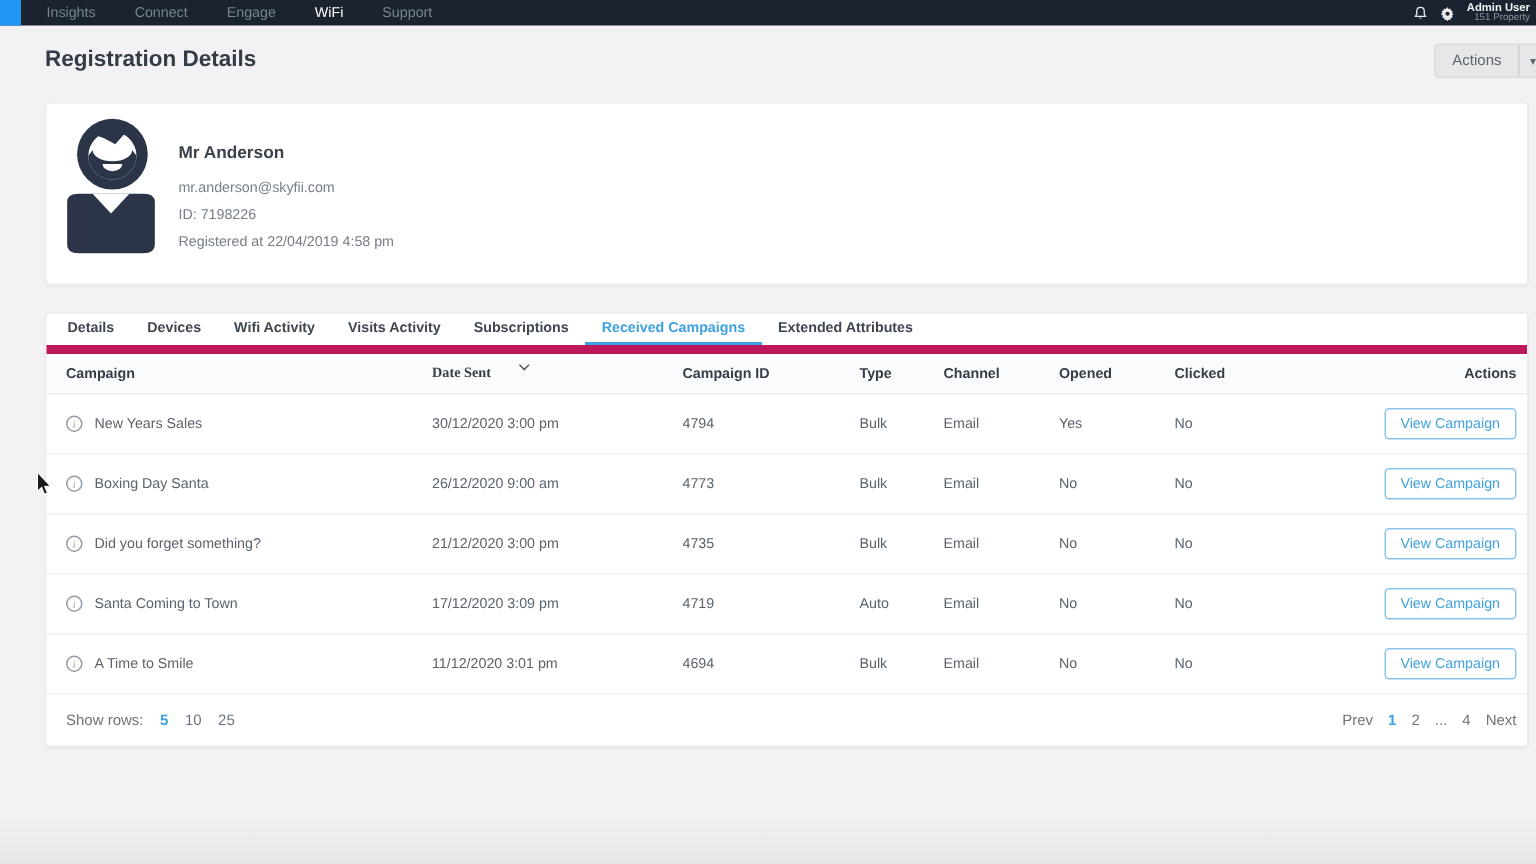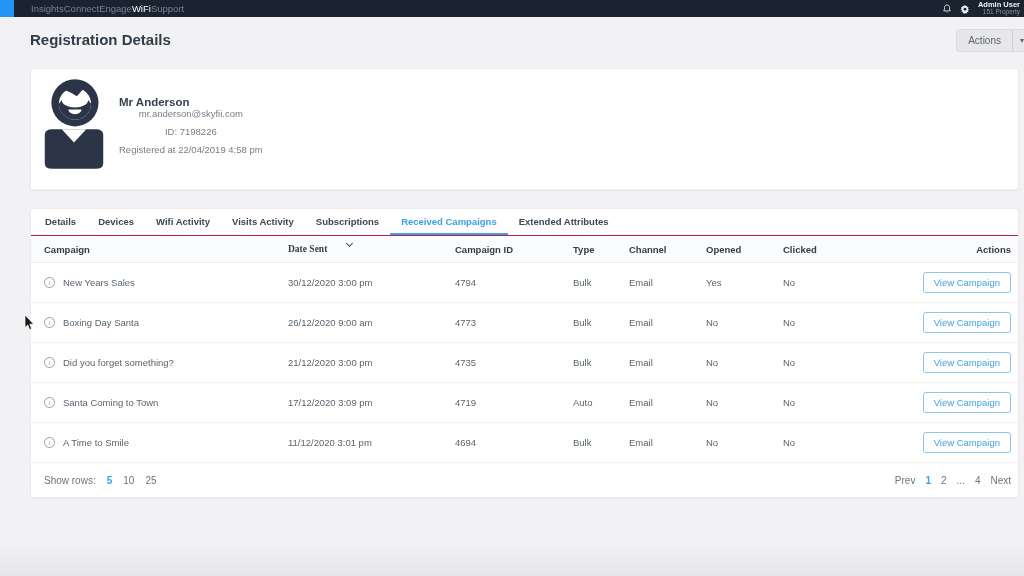--- a/index.html
+++ b/index.html
@@ -4,21 +4,21 @@
 <style>
   * { margin:0; padding:0; box-sizing:border-box; }
   body { background:#d8d8da; font-family:"Liberation Sans", sans-serif; }
   .screen { position:relative; width:1024px; height:576px; margin:0 auto; overflow:hidden;
             background:linear-gradient(#f2f2f4 94%, #e6e6e9); }
 
   
   .navbar { position:absolute; top:0; left:0; right:0; height:17px; background:#1b2330;
             display:flex; align-items:center; }
   .brand-block { width:14px; height:17px; flex:0 0 14px; }
-  .nav-items { display:flex; margin-left:17px; }
+  .nav-items { display:flex; gap:26px; margin-left:17px; }
   .nav-item { font-size:9.5px; color:#79828f; cursor:default; }
   .nav-item.active { color:#ffffff; font-weight:normal; }
   .nav-right { margin-left:auto; display:flex; align-items:center; gap:8px; padding-right:4px; }
   .nav-icon { width:10px; height:10px; display:block; }
   .nav-user { text-align:right; line-height:1.05; }
   .nav-user .name { font-size:7.5px; font-weight:bold; color:#f2f3f5;text-align:right; }
   .nav-user .property { font-size:6.5px; color:#8b93a0; }
 
   
   .page-title { position:absolute; left:30px; top:31px; font-size:15px; font-weight:bold; color:#333c46; }
@@ -31,25 +31,25 @@
 
   
   .card { position:absolute; left:30px; width:989px; background:#ffffff; border:1px solid #ececee;
           border-radius:3px; box-shadow:0 1px 2px rgba(0,0,0,0.04); }
   .profile-card { top:68px; height:122px; }
   .table-card { top:208px; height:290px; }
 
   
   .avatar { position:absolute; left:10px; top:9px; width:66px; height:93px; }
   .profile-info { position:absolute; left:88px; top:27px; }
-  .profile-name { font-size:11.5px; font-weight:bold; color:#39424d; margin-bottom:0; }
-  .profile-line { font-size:9.5px; color:#747e88; margin-bottom:7px;text-align:center; }
-
-  
-  .tabs { display:flex; height:27px; align-items:stretch; padding-left:3px; border-bottom:1px solid #be185d; }
+  .profile-name { font-size:11.5px; font-weight:bold; color:#39424d; margin-bottom:12px; }
+  .profile-line { font-size:9.5px; color:#747e88; margin-bottom:7px; }
+
+  
+  .tabs { display:flex; height:27px; align-items:stretch; padding-left:3px; border-bottom:6px solid #be185d; }
   .tab { display:flex; align-items:center; padding:0 11px; font-size:9.5px; font-weight:bold;
          color:#3d4752; cursor:pointer; border-bottom:2px solid transparent; }
   .tab.active { color:#3ba1e2; border-bottom-color:#3ba1e2; }
 
   
   .tgrid { display:grid; grid-template-columns:244px 167px 118px 56px 77px 77px 131px 1fr;
            align-items:center; padding:0 7px 0 13px; }
   .thead { height:27px; background:#fafbfc; border-bottom:1px solid #e9ebed;
            font-size:9.5px; font-weight:bold; color:#333d47; }
   .th-actions { justify-self:end; }

